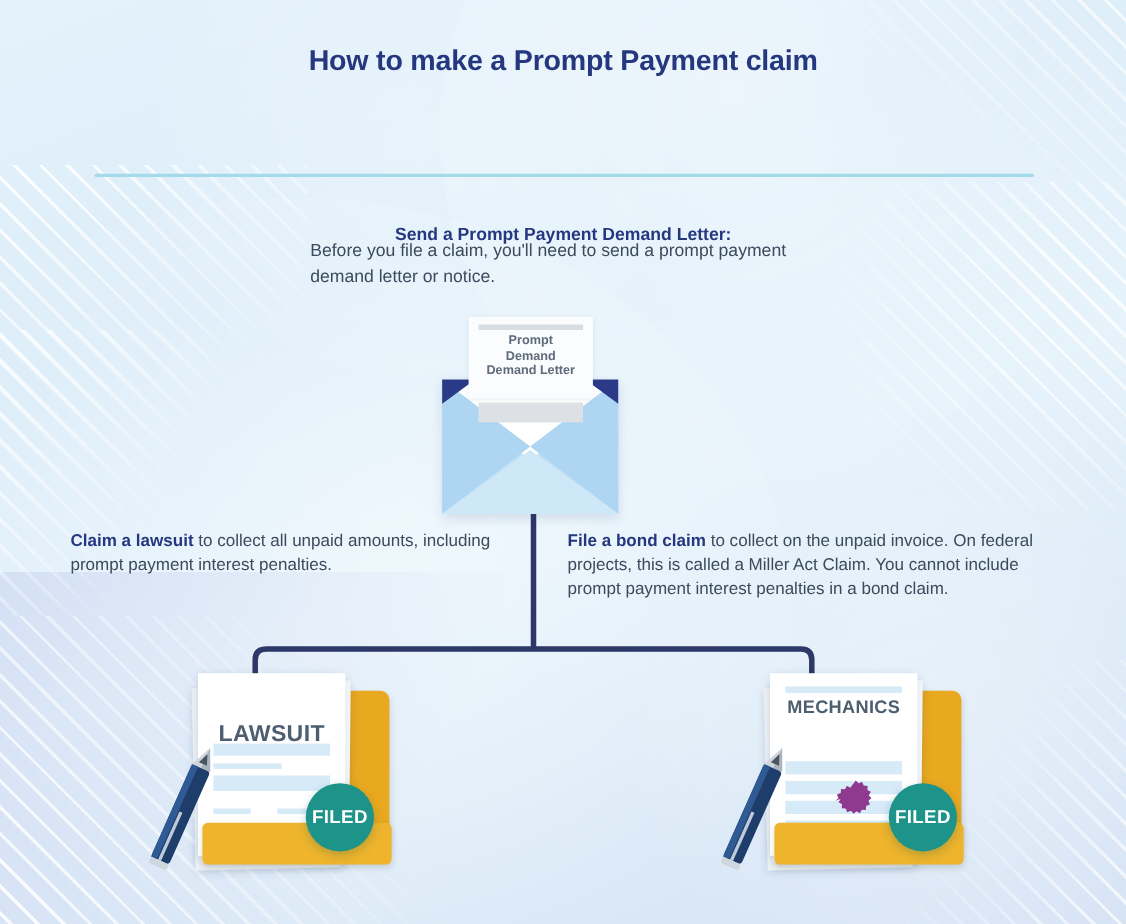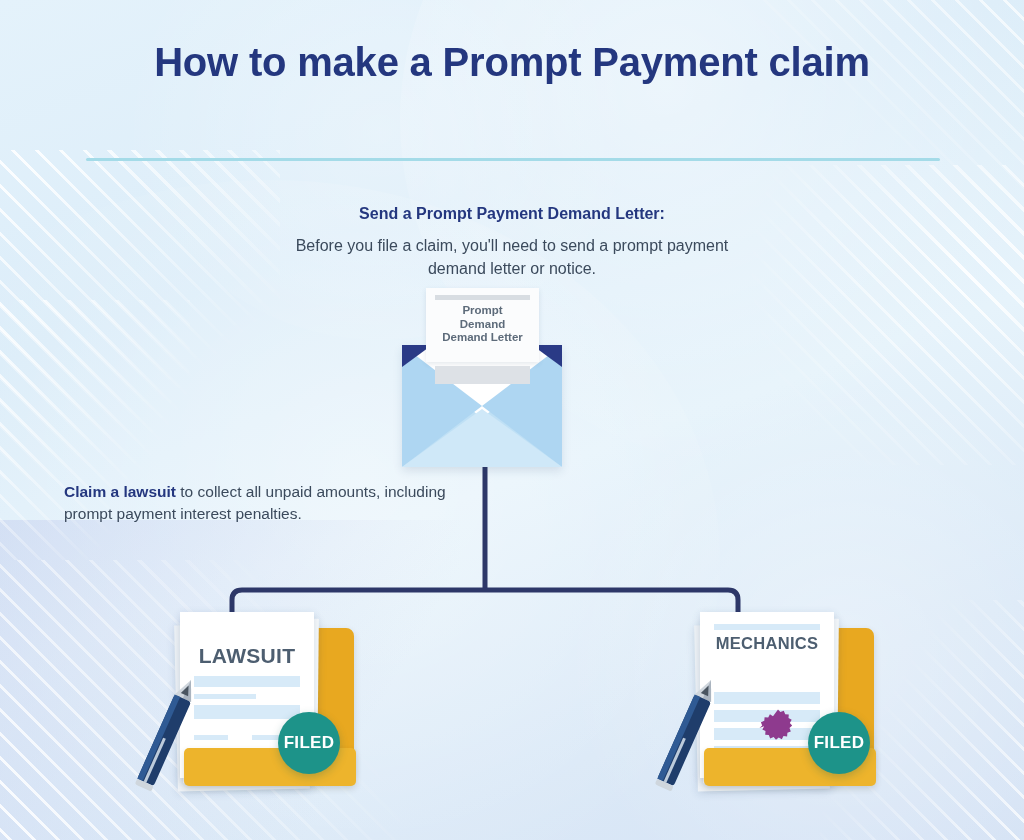--- a/index.html
+++ b/index.html
@@ -45,30 +45,30 @@
     mask-image:linear-gradient(60deg,#000 10%,transparent 78%);}
   .hatch.h-br{left:820px;top:600px;width:240px;height:260px;
     -webkit-mask-image:linear-gradient(300deg,#000 5%,transparent 70%);
     mask-image:linear-gradient(300deg,#000 5%,transparent 70%);}
   .hatch.h-ml{left:-10px;top:300px;width:200px;height:260px;
     -webkit-mask-image:linear-gradient(120deg,#000 0%,transparent 75%);
     mask-image:linear-gradient(120deg,#000 0%,transparent 75%);}
 
   
   .title{position:absolute;left:0;top:40px;width:1024px;text-align:center;
-    font-size:40px;font-weight:bold;color:#24377f;letter-spacing:-.2px;}
+    font-size:26px;font-weight:bold;color:#24377f;letter-spacing:-.2px;}
   .subtitle{position:absolute;left:0;top:103px;width:1024px;text-align:center;
     font-size:15.5px;color:#3b4a5c;}
   .divider{position:absolute;left:86px;top:158px;width:854px;height:3px;
     background:#a4dbe8;border-radius:2px;}
 
   
   .step-head{position:absolute;left:0;top:205px;width:1024px;text-align:center;
     font-size:16px;font-weight:bold;color:#24377f;}
-  .step-body{position:absolute;left:282px;top:234px;width:460px;text-align:center;
+  .step-body{position:absolute;left:282px;top:217px;width:460px;
     font-size:16px;line-height:23px;color:#3b4a5c;}
 
   
   .conn{position:absolute;left:0;top:0;width:1024px;height:840px;pointer-events:none;}
 
   
   .envelope{position:absolute;left:402px;top:345px;width:160px;height:122px;}
   .env-body{position:absolute;inset:0;background:#bfe0f5;border-radius:3px;
     box-shadow:0 4px 10px rgba(40,70,110,.13);}
   .env-tri-l{position:absolute;left:0;top:0;width:0;height:0;
@@ -110,21 +110,21 @@
   .folder-lip{position:absolute;left:58px;top:56px;width:60px;height:14px;
     background:#e8a820;border-radius:0 4px 4px 0;}
   .folder-front{position:absolute;left:14px;top:148px;width:172px;height:38px;
     background:#edb42c;border-radius:5px;box-shadow:0 3px 6px rgba(60,60,40,.16);}
   .sheet{position:absolute;background:#ffffff;box-shadow:0 2px 8px rgba(40,70,110,.16);}
   .sheet.s3{left:6px;top:24px;width:132px;height:166px;background:#eef2f6;transform:rotate(-1.3deg);}
   .sheet.s2{left:14px;top:18px;width:134px;height:166px;background:#f6f9fb;transform:rotate(.6deg);}
   .sheet.s1{left:10px;top:12px;width:134px;height:166px;}
   .doc-title{position:absolute;left:0;width:134px;text-align:center;
     font-size:21px;font-weight:bold;color:#4d5e70;letter-spacing:.3px;}
-  .doc-title.one{top:32px;}
+  .doc-title.one{top:44px;}
   .doc-title.two-a{top:22px;font-size:16.5px;}
   .doc-title.two-b{top:42px;font-size:24px;}
   .tb{position:absolute;background:#d7eaf8;}
   .seal{position:absolute;left:58px;top:96px;width:40px;height:40px;}
   .sig{position:absolute;left:74px;top:139px;width:46px;height:10px;}
   .pen{position:absolute;left:6px;top:80px;width:30px;height:120px;transform:rotate(24deg);
     transform-origin:50% 0%;}
   .badge{position:absolute;width:62px;height:62px;border-radius:50%;
     background:#1d9389;color:#ffffff;display:flex;align-items:center;justify-content:center;
     font-size:17px;font-weight:bold;letter-spacing:.3px;
@@ -174,20 +174,23 @@
     <div class="ltxt">
       <span>Prompt</span><br>
       <span>Demand</span><br>
       <span>Demand Letter</span>
     </div>
     <div class="bar-bot"></div>
   </div>
 
   <div class="desc desc-left">
     <b>Claim a lawsuit</b><span> to collect all unpaid amounts, including prompt payment interest penalties.</span>
+  </div>
+  <div class="desc desc-right">
+    <b>File a bond claim</b><span> to collect on the unpaid invoice. On federal projects, this is called a Miller Act Claim. You cannot include prompt payment interest penalties in a bond claim.</span>
   </div>
 
   <div class="doc-scene left">
     <div class="folder"></div>
     <div class="folder-lip"></div>
     <div class="sheet s3"></div>
     <div class="sheet s2"></div>
     <div class="sheet s1">
       <div class="doc-title one">LAWSUIT</div>
       <div class="tb" style="left:14px;top:64px;width:106px;height:11px;"></div>

